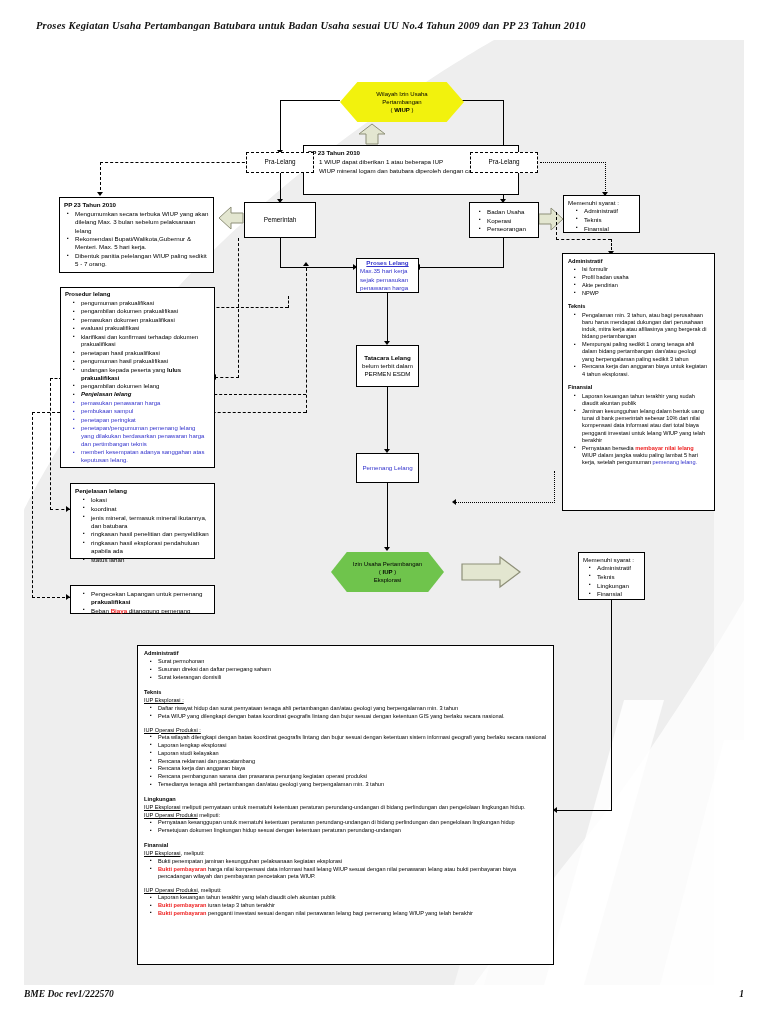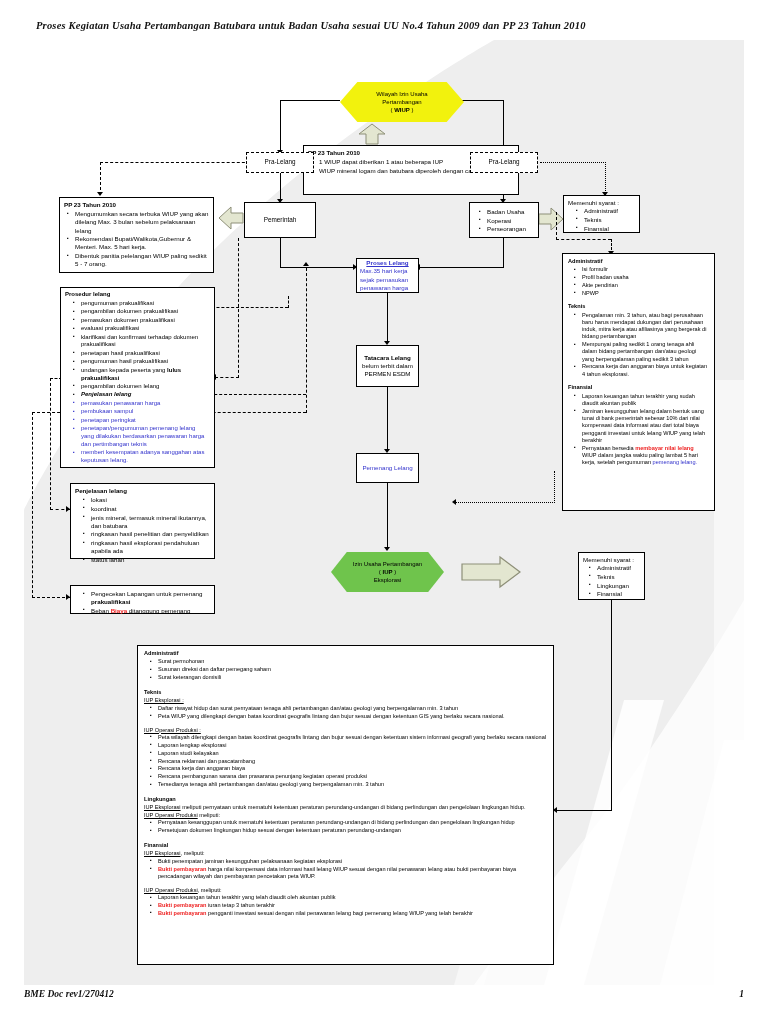--- a/index.html
+++ b/index.html
@@ -72,21 +72,21 @@
     <rect x="0" y="0" width="720" height="945" fill="#eeeeee"></rect>
     <path d="M0,0 L470,0 C470,0 300,95 170,230 C60,345 0,470 0,470 Z" fill="#ffffff"></path>
     <path d="M720,945 L720,560 C720,560 640,700 560,800 C500,875 450,945 450,945 Z" fill="#ffffff" opacity="0.75"></path>
     <path d="M520,945 L600,660 L640,660 L560,945 Z" fill="#ffffff" opacity="0.85"></path>
     <path d="M636,945 L700,700 L720,700 L720,945 Z" fill="#ffffff" opacity="0.7"></path>
     <path d="M430,945 L500,700 L530,700 L460,945 Z" fill="#ffffff" opacity="0.5"></path>
     <path d="M690,340 L720,340 L720,945 L690,945 Z" fill="#ffffff" opacity="0.55"></path>
   </svg>
 
   <div class="doc-title">Proses Kegiatan Usaha Pertambangan Batubara untuk Badan Usaha sesuai UU No.4 Tahun 2009 dan PP 23 Tahun 2010</div>
-  <div class="footer-left">BME Doc rev1/270412</div>
+  <div class="footer-left">BME Doc rev1/222570</div>
   <div class="footer-right">1</div>
 
   <svg style="position:absolute;left:357px;top:123px;width:30px;height:22px;">
     <polygon points="15,1 28,11 21,11 21,21 9,21 9,11 2,11" fill="#e3e6d0" stroke="#8d8f78" stroke-width="1"></polygon>
   </svg>
 
   <div class="ln vl" style="left:280px;top:100px;height:52px;"></div>
   <div class="ln hl" style="left:280px;top:100px;width:60px;"></div>
   <div class="ln hl" style="left:404px;top:100px;width:100px;"></div>
   <div class="ln vl" style="left:503px;top:100px;height:52px;"></div>

